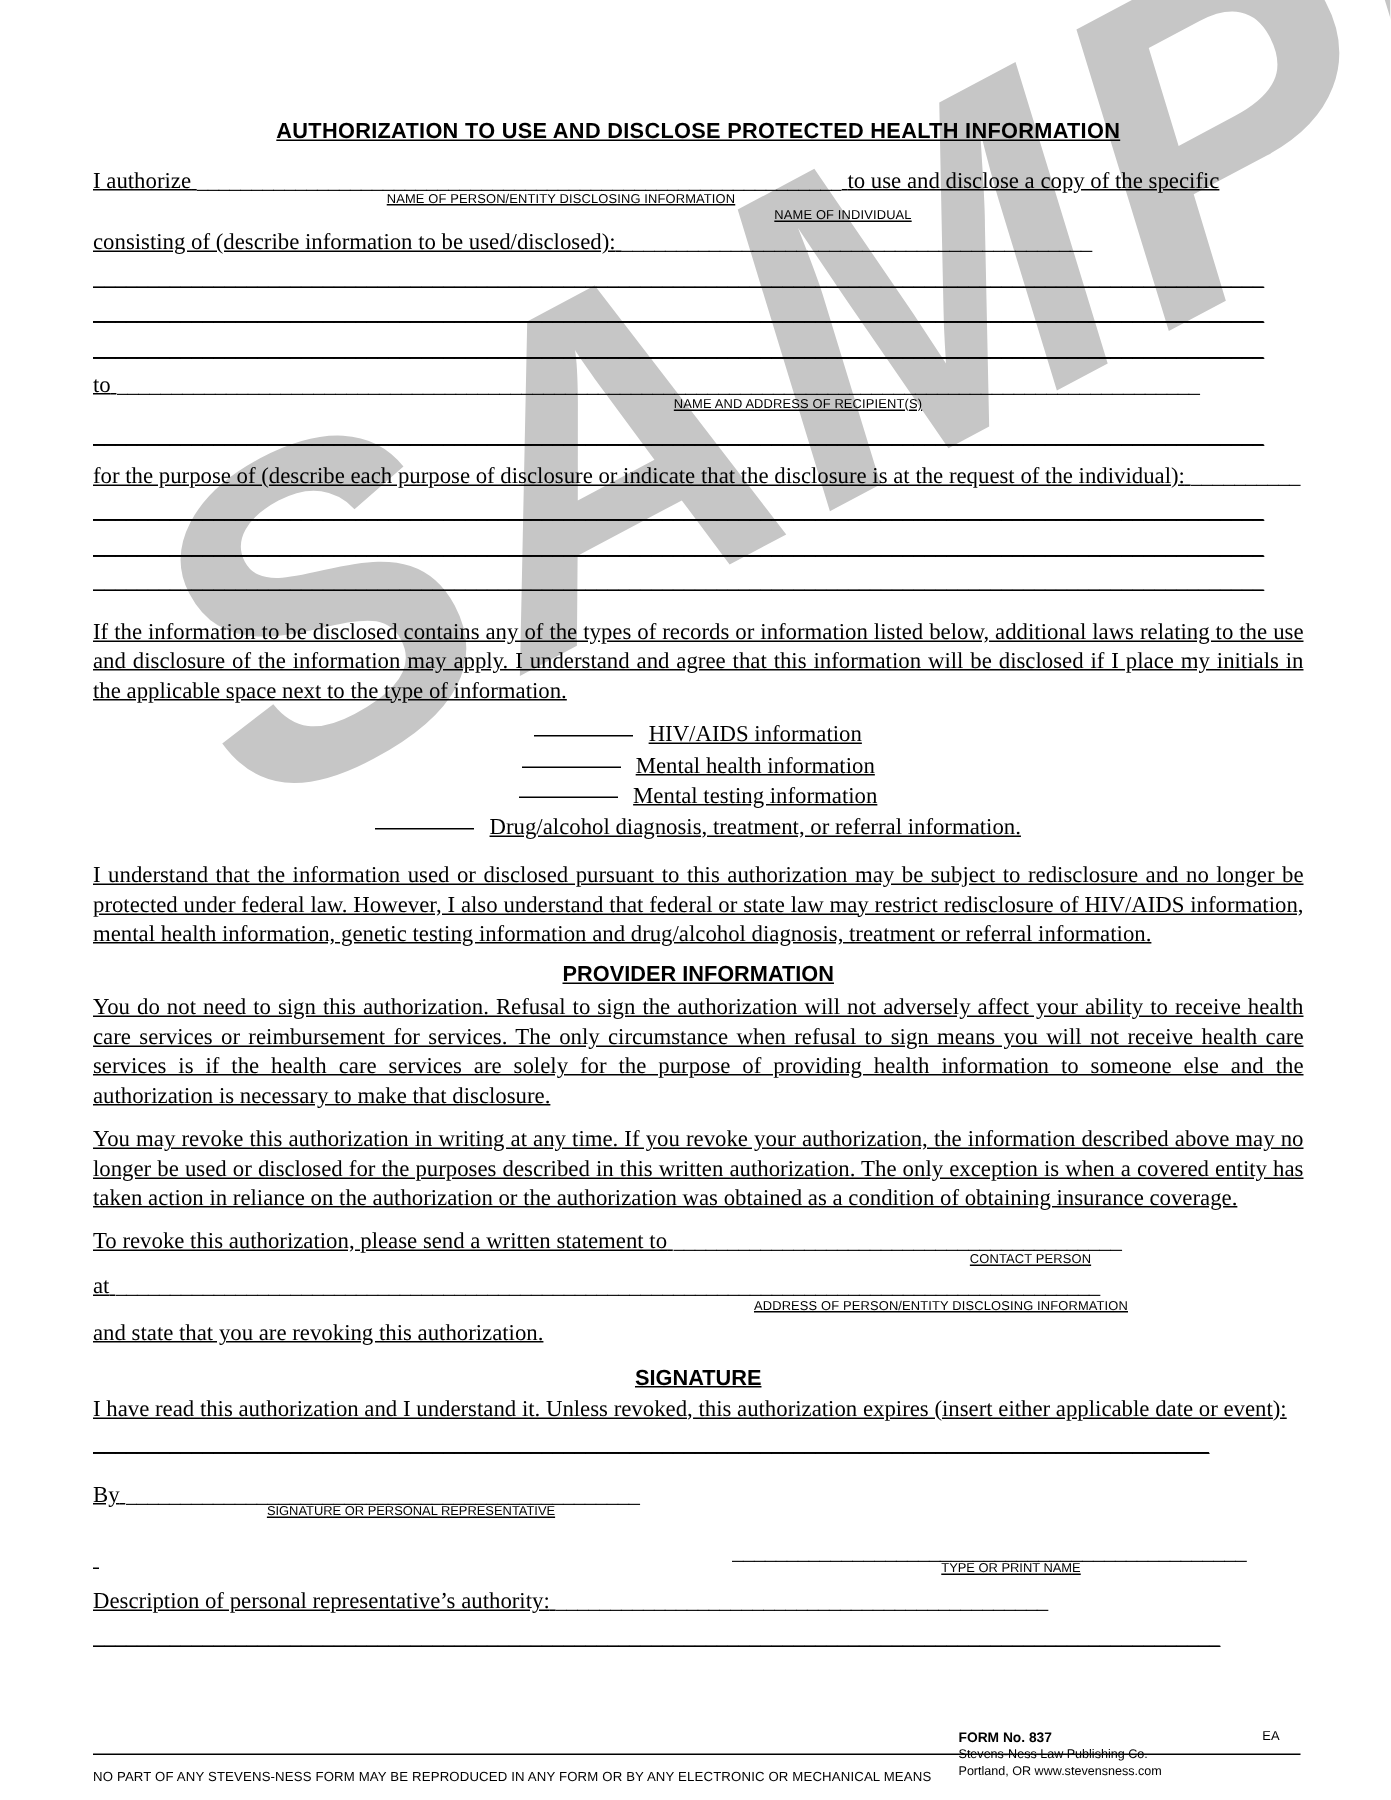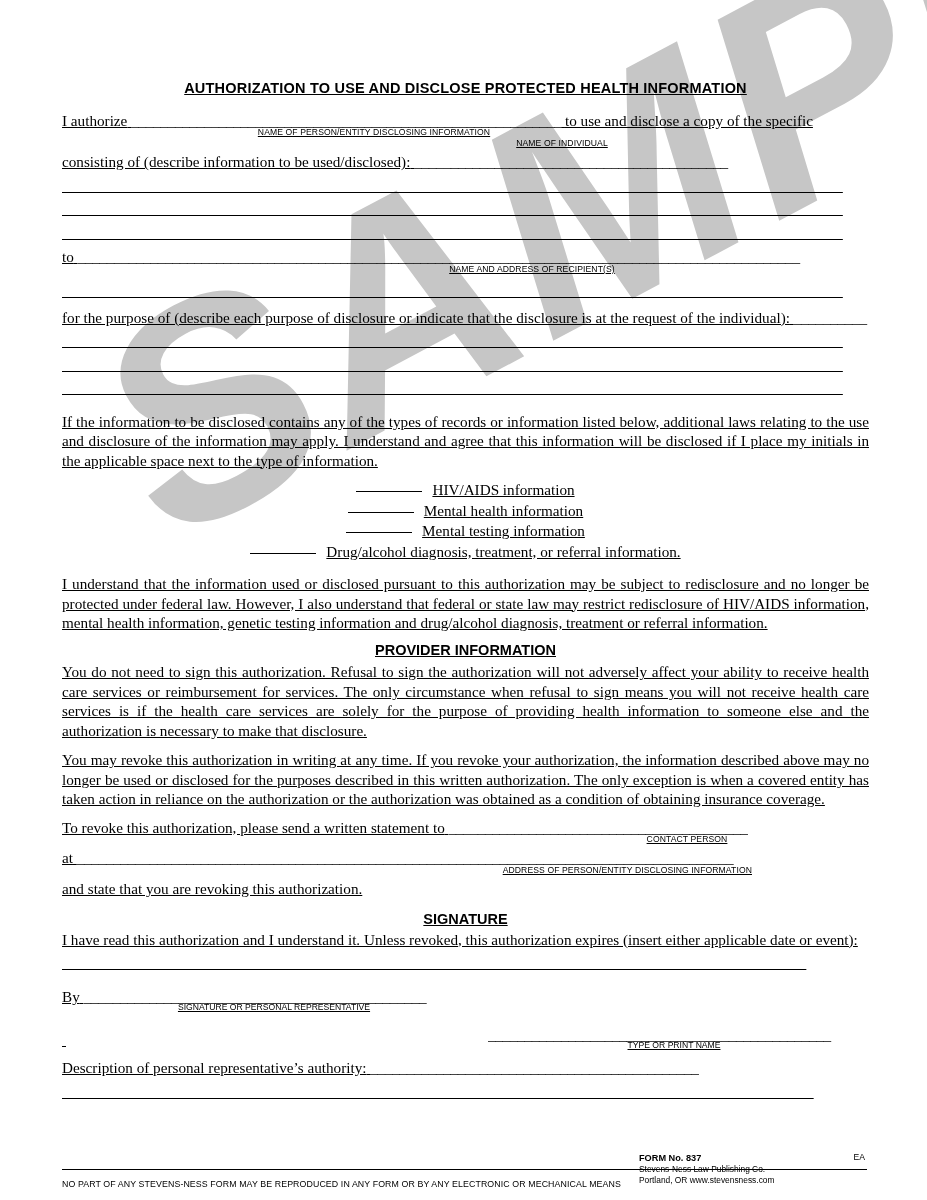--- a/index.html
+++ b/index.html
@@ -149,21 +149,21 @@
     font-size: 8.4px;
     line-height: 1.32;
     width: 230px;
   }
   .footer-formno {
     font-weight: bold;
     font-size: 9.2px;
   }
   .footer-ea {
     position: absolute;
-    right: 4px;
+    right: 16px;
     top: 0;
     font-size: 8.6px;
     text-align: right;
   }
   .dated-row {
     font-size: 15.2px;
     margin-top: 14px;
     white-space: nowrap;
   }
   .two-col {

